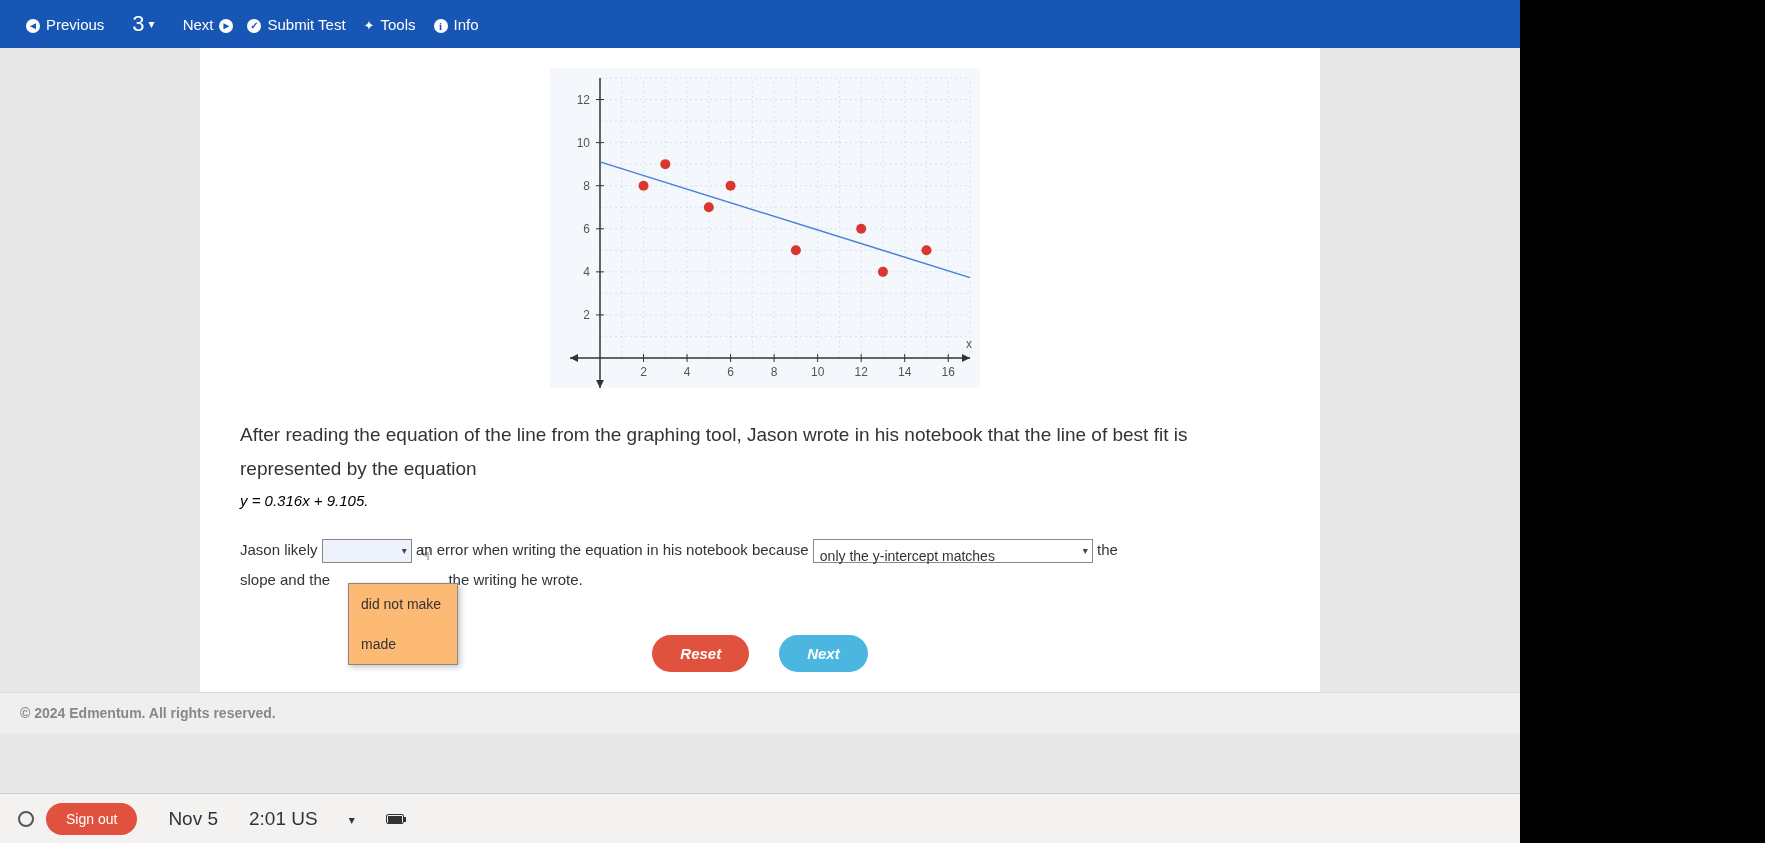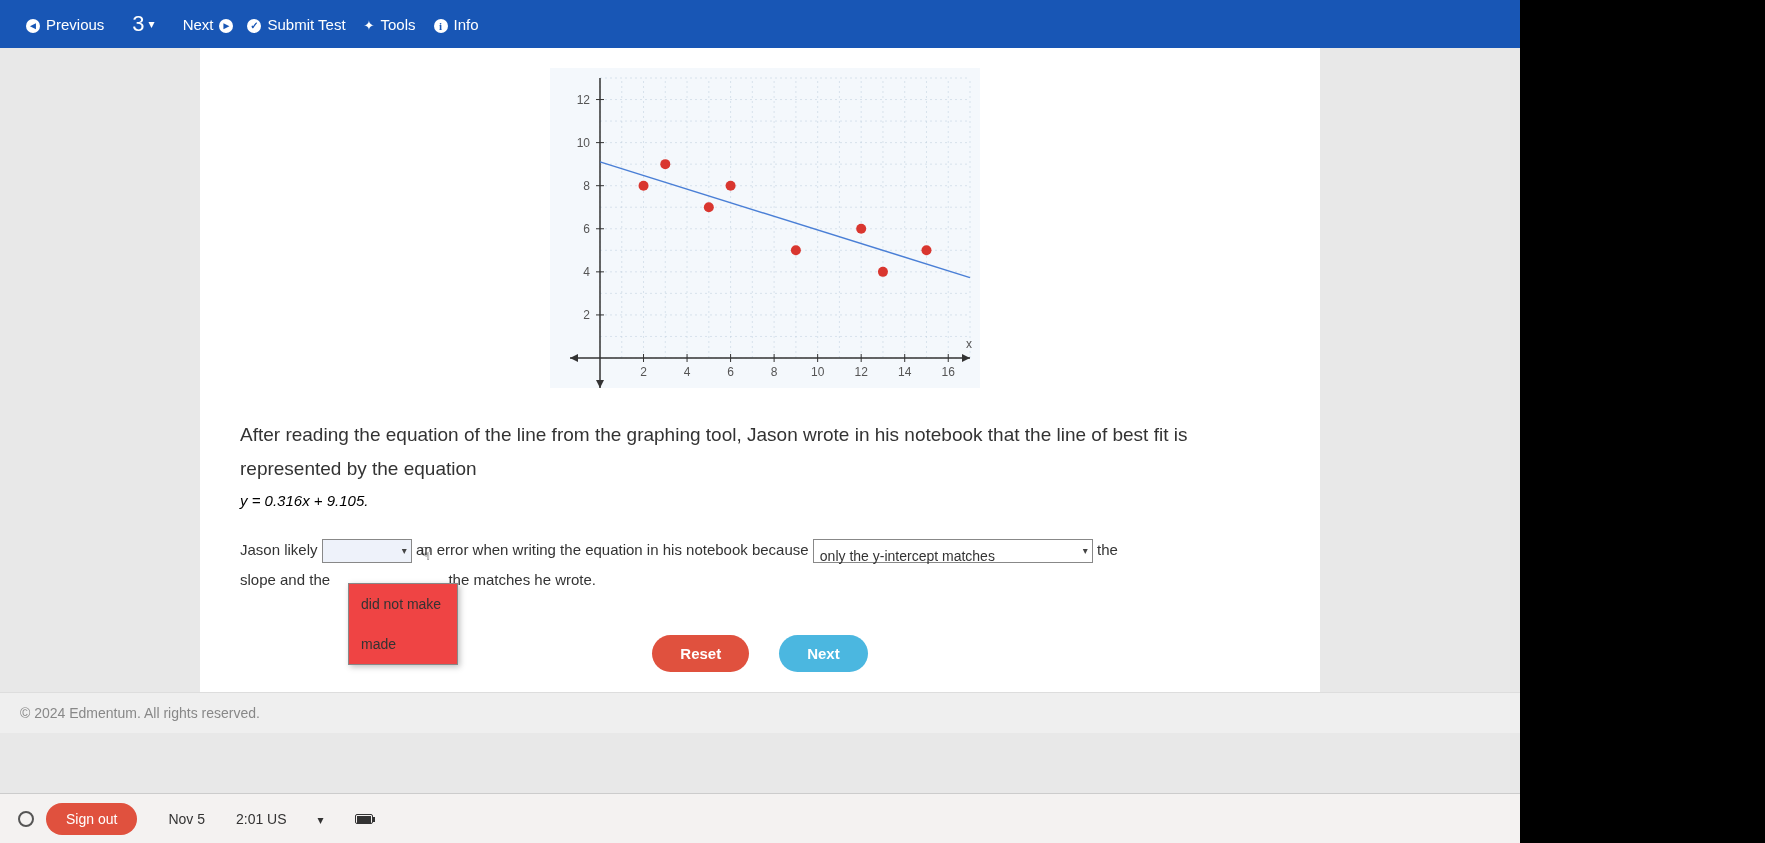--- a/index.html
+++ b/index.html
@@ -109,21 +109,21 @@
     position: absolute;
     right: 4px; top: 50%;
     transform: translateY(-50%);
     font-size: 10px;
     color: #444;
     pointer-events: none;
   }
   .dropdown-box.wide { min-width: 280px; }
   .dropdown-menu {
     position: absolute;
-    background:#ef4444;
+    background:#fdba74;
     border:1px solid #888;
     box-shadow: 2px 2px 6px rgba(0,0,0,.25);
     min-width: 110px;
     z-index: 10;
     top: 48px;
     left: 108px;
   }
   .dropdown-menu .dd-opt {
     padding: 6px 12px;
     font-size: 14px;
@@ -145,20 +145,21 @@
     margin-top: 40px;
   }
   .btn {
     border:none;
     border-radius: 22px;
     padding: 10px 28px;
     font-size: 15px;
     font-weight: bold;
     color:#fff;
     cursor:pointer;
+    font-style:italic;
   }
   .btn-reset { background: #e0513e; }
   .btn-next { background: #4bb7e0; }
 
   .footer {
     background:#efefef;
     color:#888;
     font-size: 14px;
     padding: 12px 20px;
     border-top: 1px solid #ddd;
@@ -201,21 +202,21 @@
   .tb-chrome::after { content:""; width:14px;height:14px;border-radius:50%;background:#fff; border:3px solid #4285f4; position:absolute;}
   .tb-palette { background:#fff; border:1px solid #ddd; }
   .tb-palette::before { content:"🎨"; font-size:18px;}
   .tb-word { background:#2b579a; color:#fff; font-size:12px; font-weight:bold;}
   .tb-word::before { content:"W≡"; font-size:12px;}
   .taskbar .right { display:flex; align-items:center; gap: 31px; }
   .pill-signout {
     background:#e0513e; color:#fff; border:none;
     border-radius: 18px; padding: 8px 20px; font-size:14px; cursor:pointer;
   }
-  .tb-date, .tb-time { font-size:14px; color:#333; }
+  .tb-date, .tb-time { font-size:19px; color:#333; }
   .tb-wifi::before { content:"▾"; font-size:12px; color:#333;}
   .tb-batt { width:18px;height:10px;border:1px solid #333;border-radius:2px;position:relative;}
   .tb-batt::after { content:"";position:absolute;right:-3px;top:2px;width:2px;height:5px;background:#333;}
   .tb-batt .fill { position:absolute;left:1px;top:1px;height:7px;width:14px;background:#333;}
 
   .black-right {
     position:absolute; right:0; top:0; width:245px; height:843px; background:#000;
   }
 </style>
 </head>
@@ -348,36 +349,36 @@
         <span class="cursor-hand">☟</span>
         <span>an error when writing the equation in his notebook because</span>
         <span class="dropdown-box wide">
           <span>only the y-intercept matches</span>
           <span class="dd-caret">▾</span>
         </span>
         <span>the</span>
         <br>
         <span>slope and the</span>
         <span style="display:inline-block;width:110px;"></span>
-        <span>the matches he wrote.</span>
+        <span>the writing he wrote.</span>
 
         <div class="dropdown-menu">
           <div class="dd-opt">did not make</div>
           <div class="dd-opt">made</div>
         </div>
       </div>
 
       <div class="action-row">
         <button class="btn btn-reset">Reset</button>
         <button class="btn btn-next">Next</button>
       </div>
 
     </div>
 
-    <div class="footer" style="width:100%;">© 2024 Edmentum. All rights reserved.</div>
+    <div class="footer" style="width:100%;font-weight:bold;">© 2024 Edmentum. All rights reserved.</div>
   </div>
 
   <div class="taskbar">
     <div class="left-circle"></div>
     <div class="right">
       <button class="pill-signout">Sign out</button>
       <span class="tb-date">Nov 5</span>
       <span class="tb-time">2:01 US</span>
       <span class="tb-wifi"></span>
       <span class="tb-batt">

